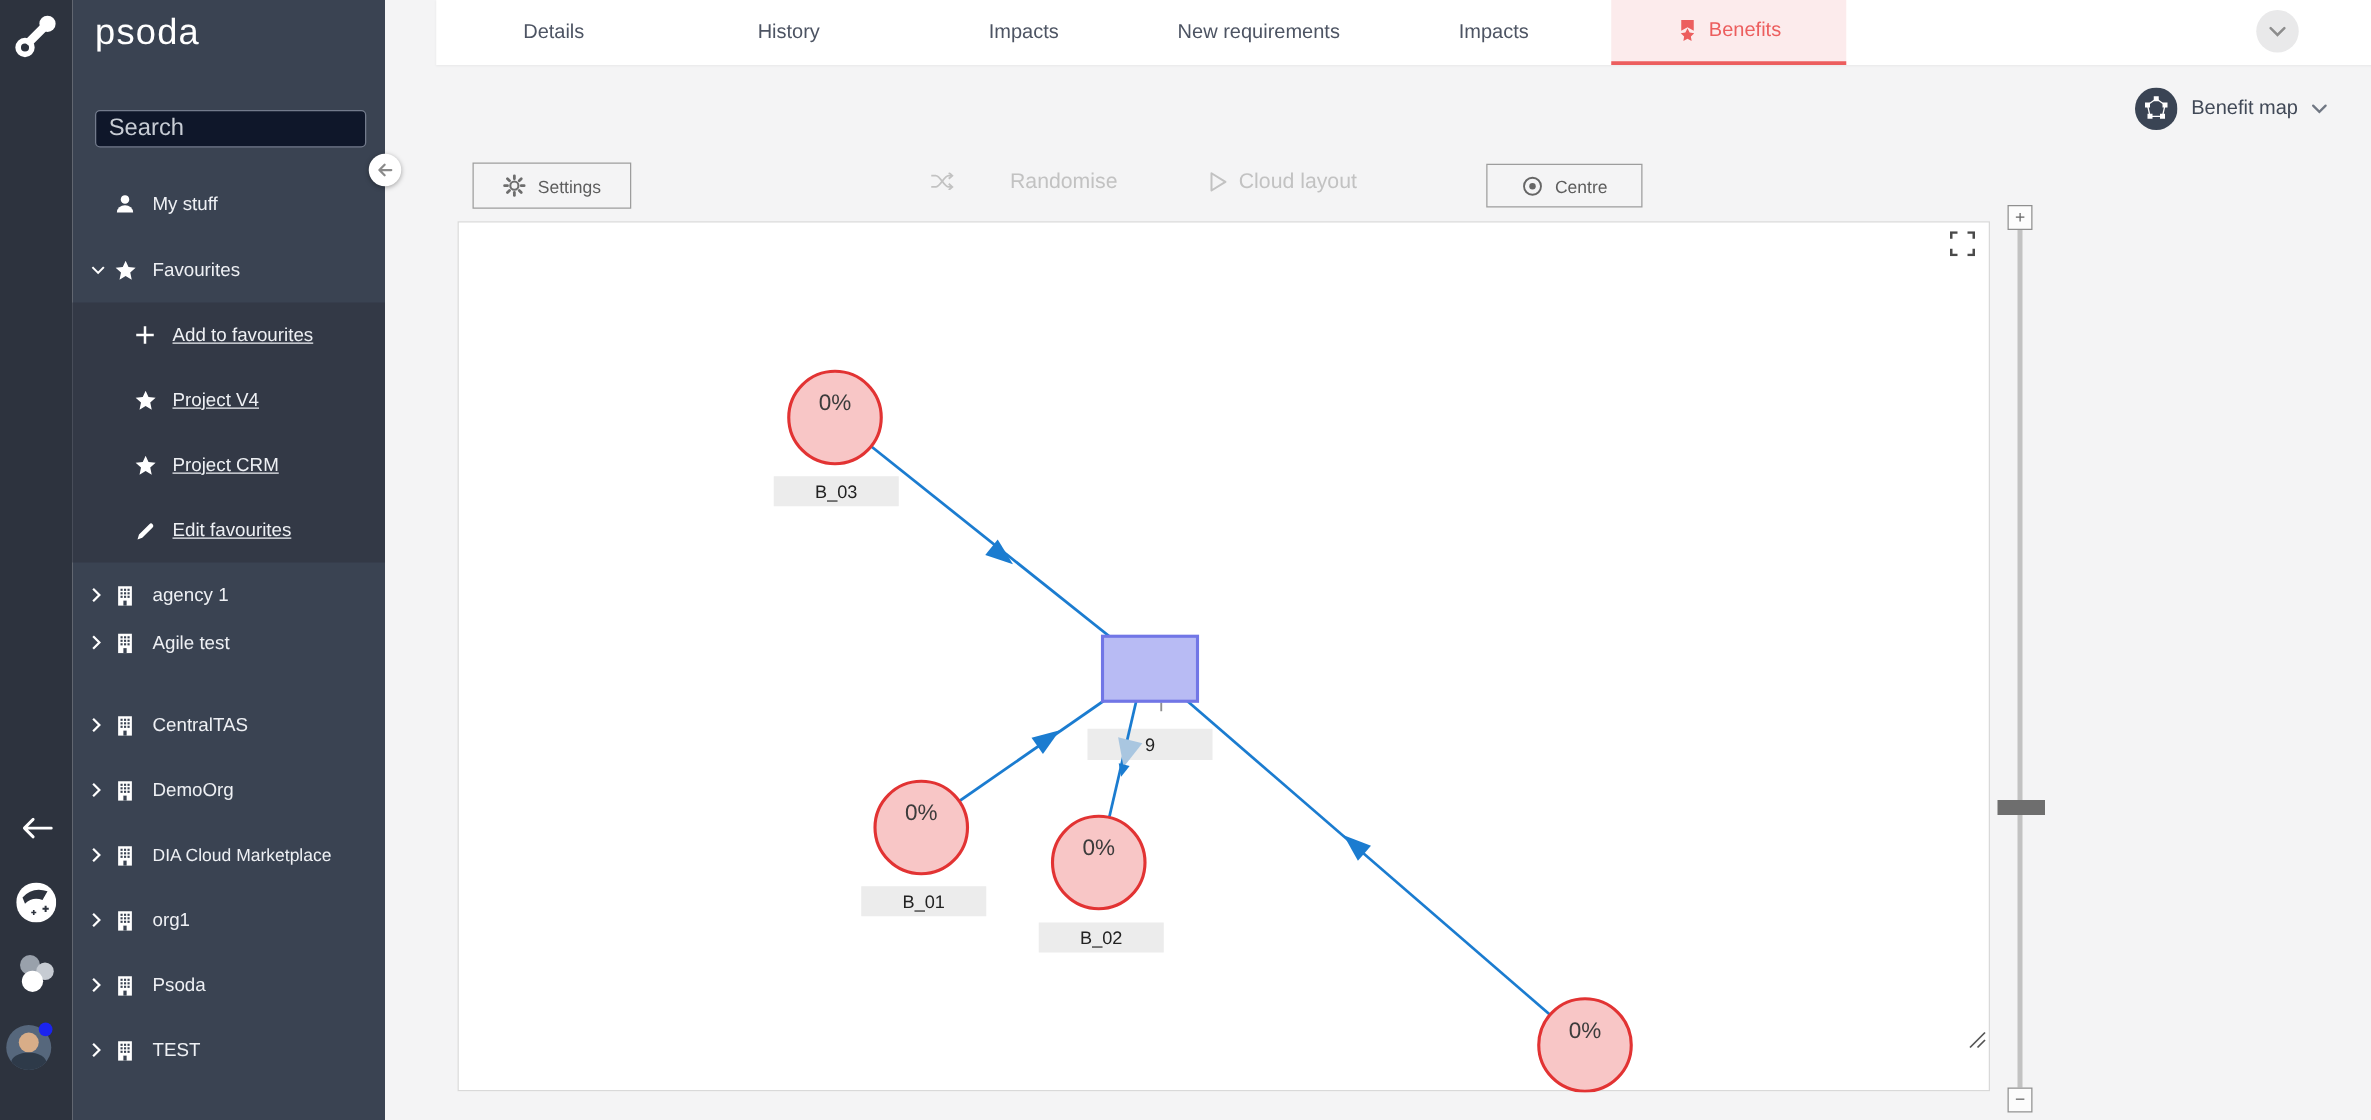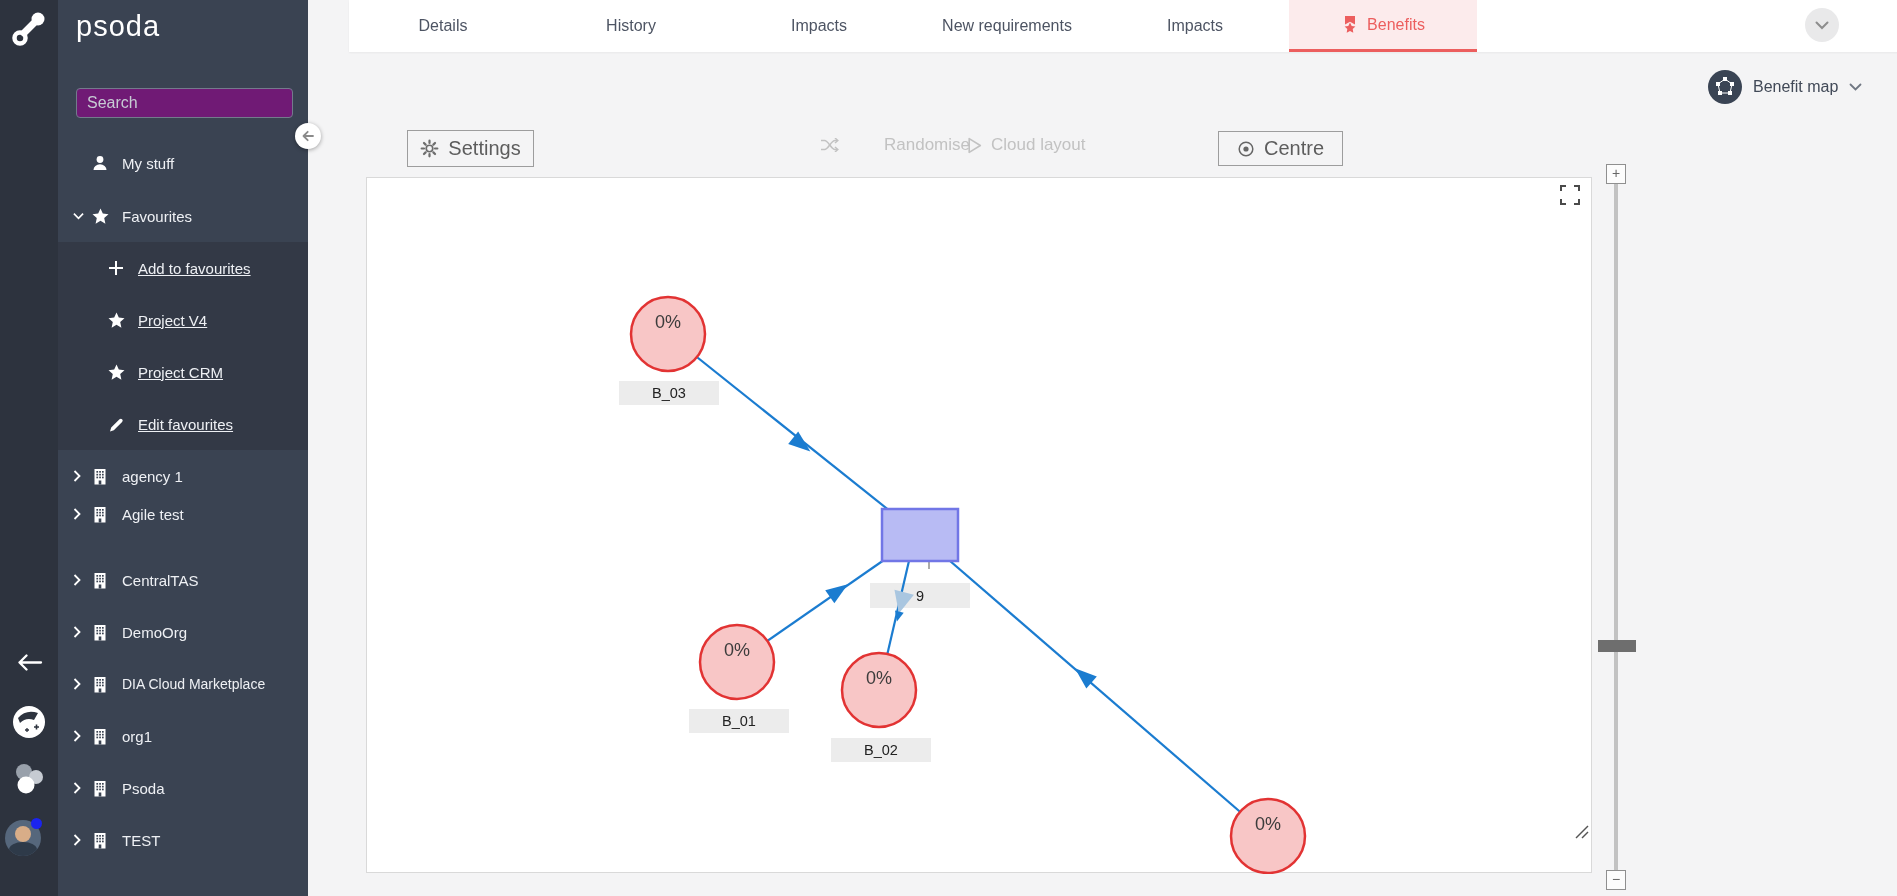--- a/index.html
+++ b/index.html
@@ -7,21 +7,21 @@
   body { font-family:"Liberation Sans","DejaVu Sans",sans-serif; background:#f4f4f5; }
   #app { position:relative; width:1897px; height:896px; background:#f4f4f5; }
 
   
   .strip { position:absolute; left:0; top:0; width:58px; height:896px; background:#2d333e; z-index:5; }
   .strip-icon { position:absolute; left:0; width:58px; display:flex; justify-content:center; cursor:pointer; }
 
   
   .sidebar { position:absolute; left:58px; top:0; width:250px; height:896px; background:#3a4352; z-index:4; color:#eef0f4; }
   .logo { position:absolute; left:18px; top:10px; font-size:29px; letter-spacing:1px; color:#ffffff; font-weight:400; }
-  .search-box { position:absolute; left:18px; top:88px; width:217px; height:30px; background:#701a75; border:1px solid #737b8c; border-radius:4px; color:#e7eaef; font-size:16px; padding:0 10px; outline:none; font-family:inherit; }
+  .search-box { position:absolute; left:18px; top:88px; width:217px; height:30px; background:#0f172a; border:1px solid #737b8c; border-radius:4px; color:#e7eaef; font-size:19px; padding:0 10px; outline:none; font-family:inherit; }
   .search-box::placeholder { color:#c7ccd4; opacity:1; }
   .srow { position:absolute; left:0; width:250px; height:52px; display:flex; align-items:center; font-size:15px; cursor:pointer; }
   .srow .sp-chev { width:11px; margin-left:15px; flex:0 0 auto; display:flex; }
   .srow .sp-icon { margin-left:6px; width:20px; flex:0 0 auto; display:flex; justify-content:center; }
   .srow .sp-label { margin-left:12px; white-space:nowrap; }
   .submenu { position:absolute; left:0; top:242px; width:250px; height:208px; background:#333946;text-decoration:underline; }
   .subrow { position:relative; width:250px; height:52px; display:flex; align-items:center; font-size:15px; cursor:pointer; }
   .subrow .sp-icon { margin-left:48px; width:20px; display:flex; justify-content:center; }
   .subrow .sp-label { margin-left:12px; white-space:nowrap; }
   .collapse-btn { position:absolute; left:295px; top:123px; width:26px; height:26px; border-radius:50%; background:#ffffff; box-shadow:0 1px 4px rgba(0,0,0,0.35); z-index:8; display:flex; align-items:center; justify-content:center; cursor:pointer; }
@@ -30,21 +30,21 @@
   .tabbar { position:absolute; left:308px; top:0; width:1589px; height:52px; background:#ffffff; display:flex; box-shadow:0 1px 2px rgba(0,0,0,0.05);margin-left:41px; }
   .tab { width:188px; height:52px; display:flex; align-items:center; justify-content:center; gap:8px; font-size:16px; color:#4d5463; cursor:pointer; }
   .tab.active { background:#fcebec; color:#ec5e5e; border-bottom:3px solid #ec5e5e; }
   .top-chevron-btn { position:absolute; left:1805px; top:8px; width:34px; height:34px; border-radius:50%; background:#e9e9ea; display:flex; align-items:center; justify-content:center; cursor:pointer; z-index:6; }
 
   
   .view-selector { position:absolute; left:1708px; top:70px; display:flex; align-items:center; gap:11px; cursor:pointer; }
   .view-selector .vs-label { font-size:16px; color:#414957; }
 
   
-  .btn { position:absolute; display:flex; align-items:center; justify-content:center; gap:9px; border:1px solid #9d9d9d; background:transparent; color:#5d5d5d; font-size:20px; cursor:pointer; font-family:inherit;margin-left:29px; }
+  .btn { position:absolute; display:flex; align-items:center; justify-content:center; gap:9px; border:1px solid #9d9d9d; background:transparent; color:#5d5d5d; font-size:14px; cursor:pointer; font-family:inherit; }
   .ghost { position:absolute; display:flex; align-items:center; gap:9px; color:#c2c2c2; font-size:17px; cursor:default; }
 
   
   .map-canvas { position:absolute; left:366px; top:177px; width:1226px; height:696px; background:#ffffff; border:1px solid #d9d9d9; }
   .fullscreen-btn { position:absolute; top:7px; right:11px; width:20px; height:20px; cursor:pointer; }
   .resize-handle { position:absolute; right:1px; bottom:32px; width:16px; height:16px; cursor:nwse-resize; }
 
   
   .zoom-btn { position:absolute; left:1606px; width:20px; height:20px; background:#fcfcfc; border:1px solid #8f8f8f; color:#666; font-size:14px; line-height:17px; text-align:center; cursor:pointer; }
   .zoom-track { position:absolute; left:1614px; top:184px; width:4px; height:688px; background:#c2c2c2; cursor:pointer; }
@@ -432,21 +432,21 @@
           <line x1="5.32" y1="12.68" x2="3.77" y2="14.23"></line>
         <line x1="3.8" y1="9" x2="1.6" y2="9"></line>
           <line x1="5.32" y1="5.32" x2="3.77" y2="3.77"></line>
         <line x1="9" y1="3.8" x2="9" y2="1.6"></line>
           <line x1="12.68" y1="5.32" x2="14.23" y2="3.77"></line>
       </g>
     </svg>
     <span>Settings</span>
   </button>
 
-  <div class="ghost" style="left:820px; top:135px;gap:44px;">
+  <div class="ghost" style="left:744px; top:135px;gap:44px;">
     <svg width="20" height="14" viewBox="0 0 20 14">
       <g stroke="#c2c2c2" stroke-width="1.5" fill="none">
         <path d="M1,11.5 h3.5 c4,0 6.5,-9 10.5,-9 h2"></path>
         <path d="M1,2.5 h3.5 c4,0 6.5,9 10.5,9 h2"></path>
         <polyline points="15,0 17.8,2.5 15,5"></polyline>
         <polyline points="15,9 17.8,11.5 15,14"></polyline>
       </g>
     </svg>
     <span>Randomise</span>
   </div>

